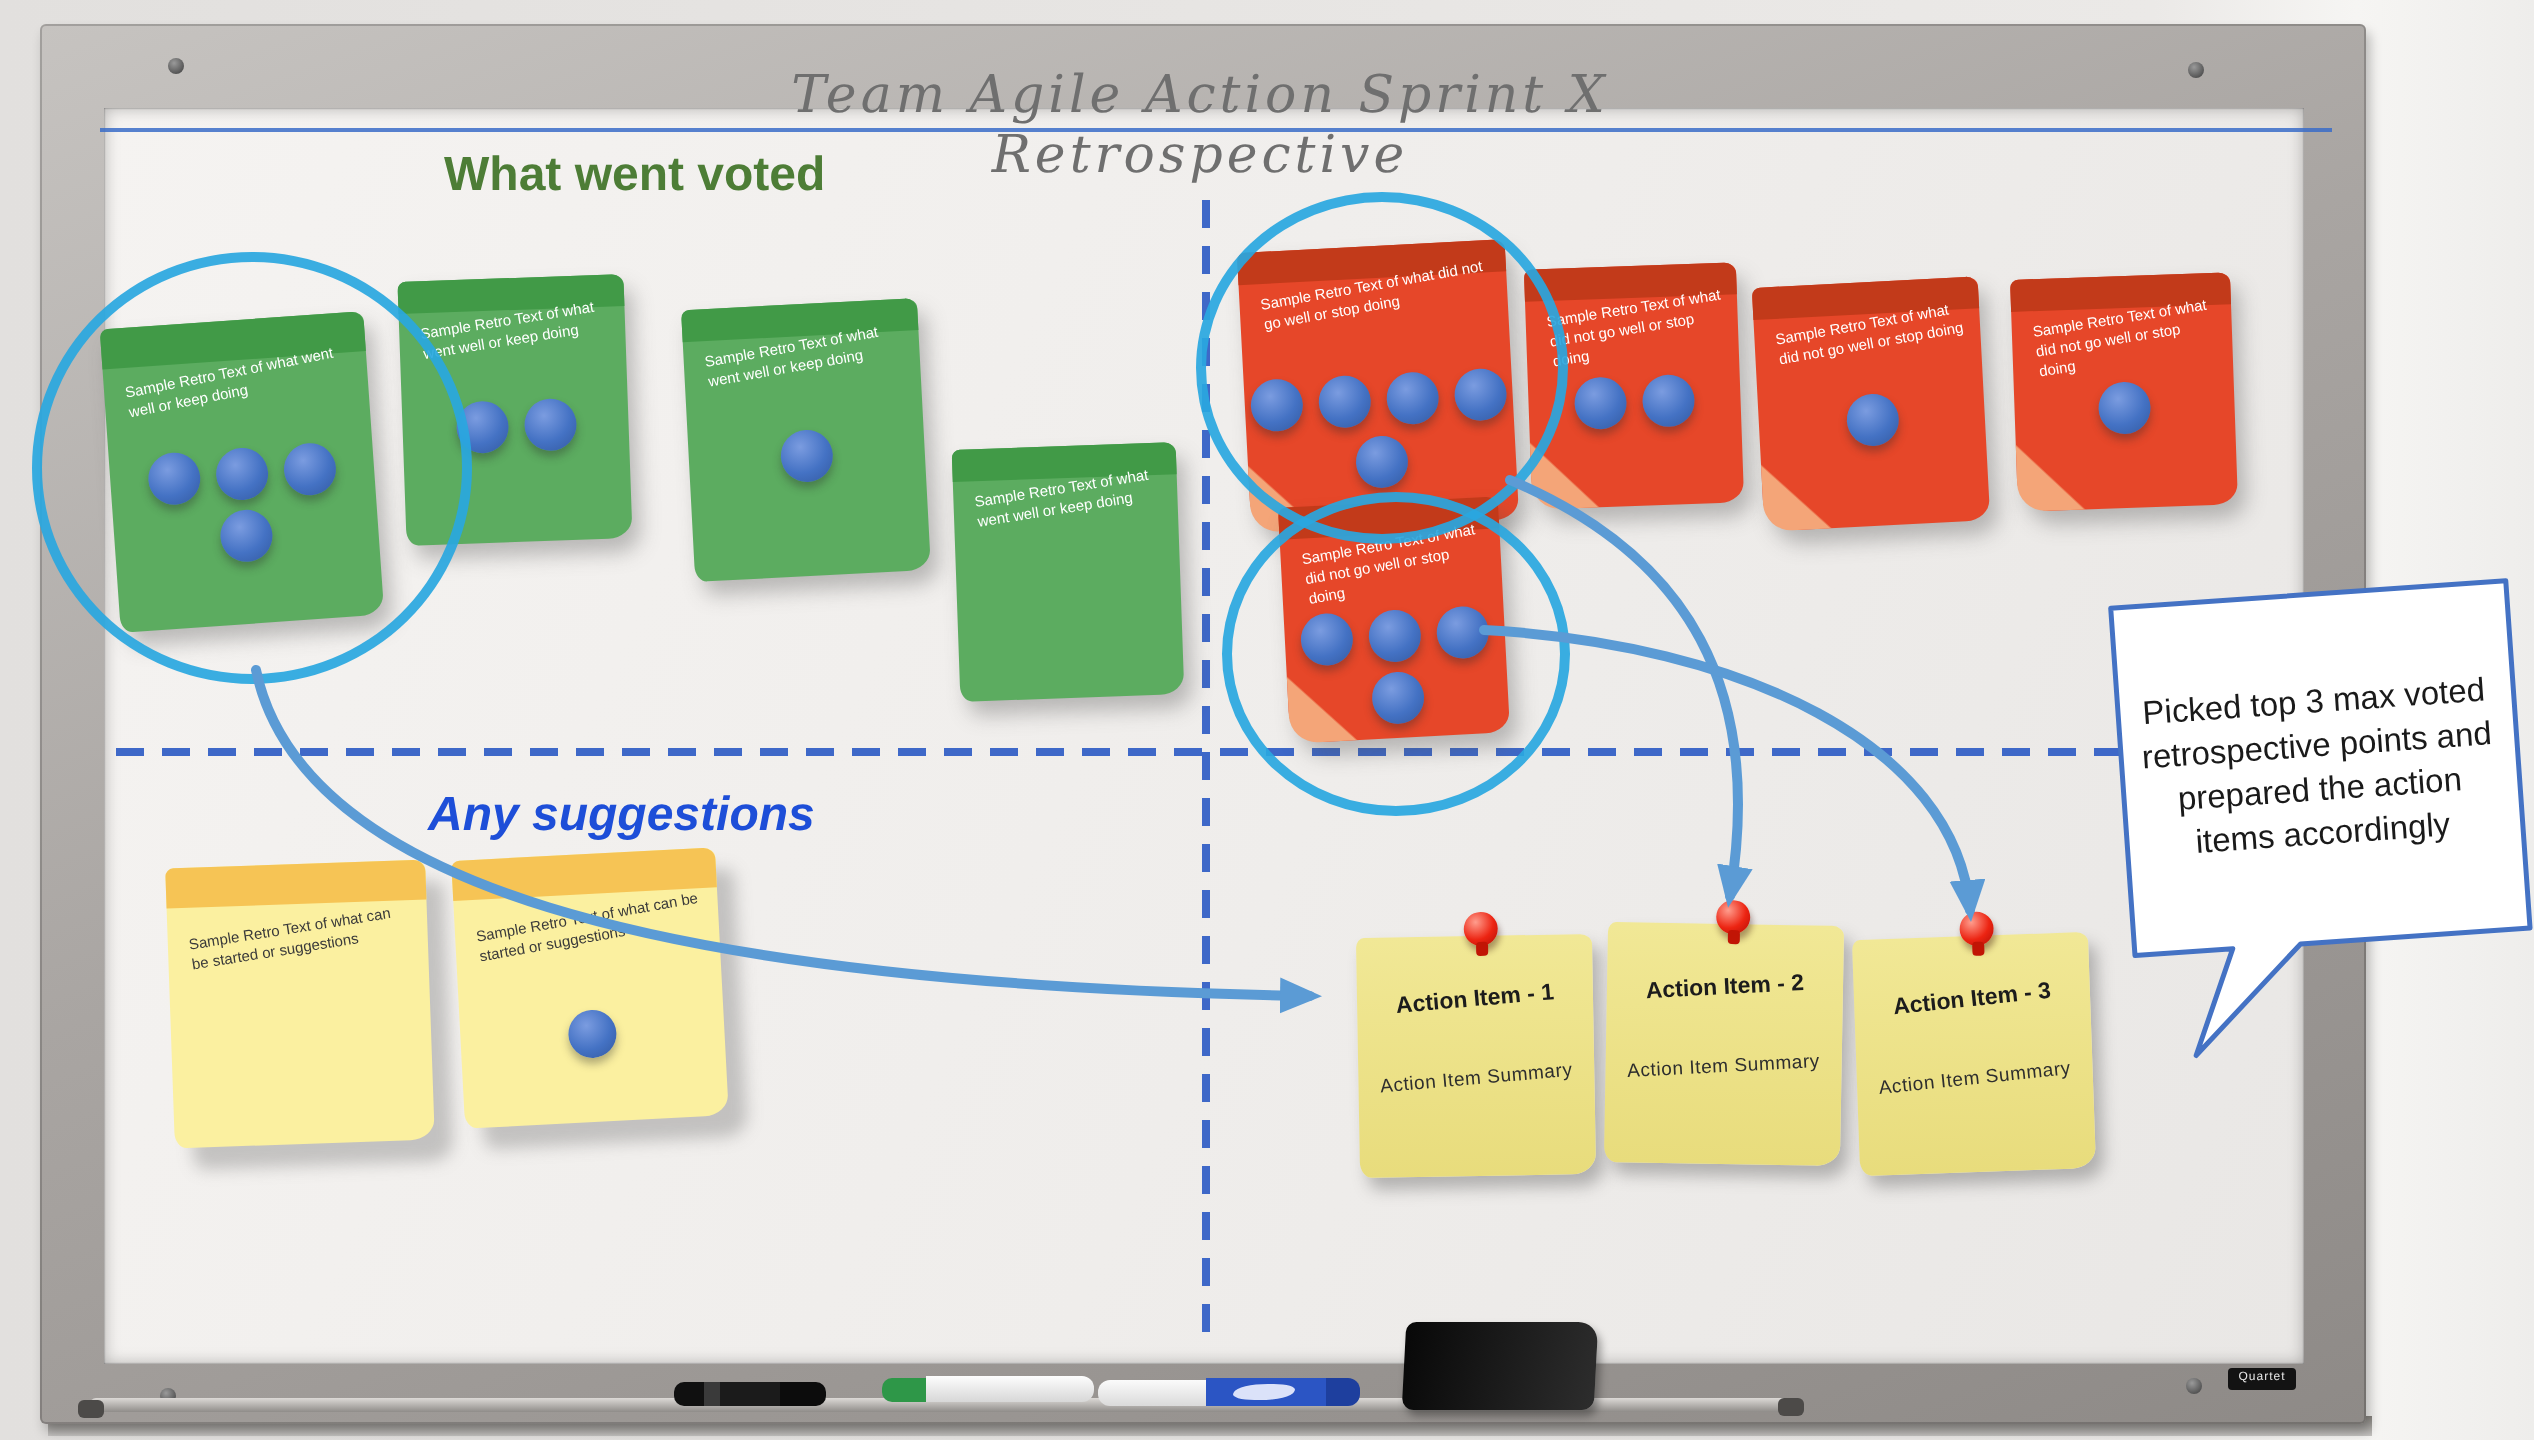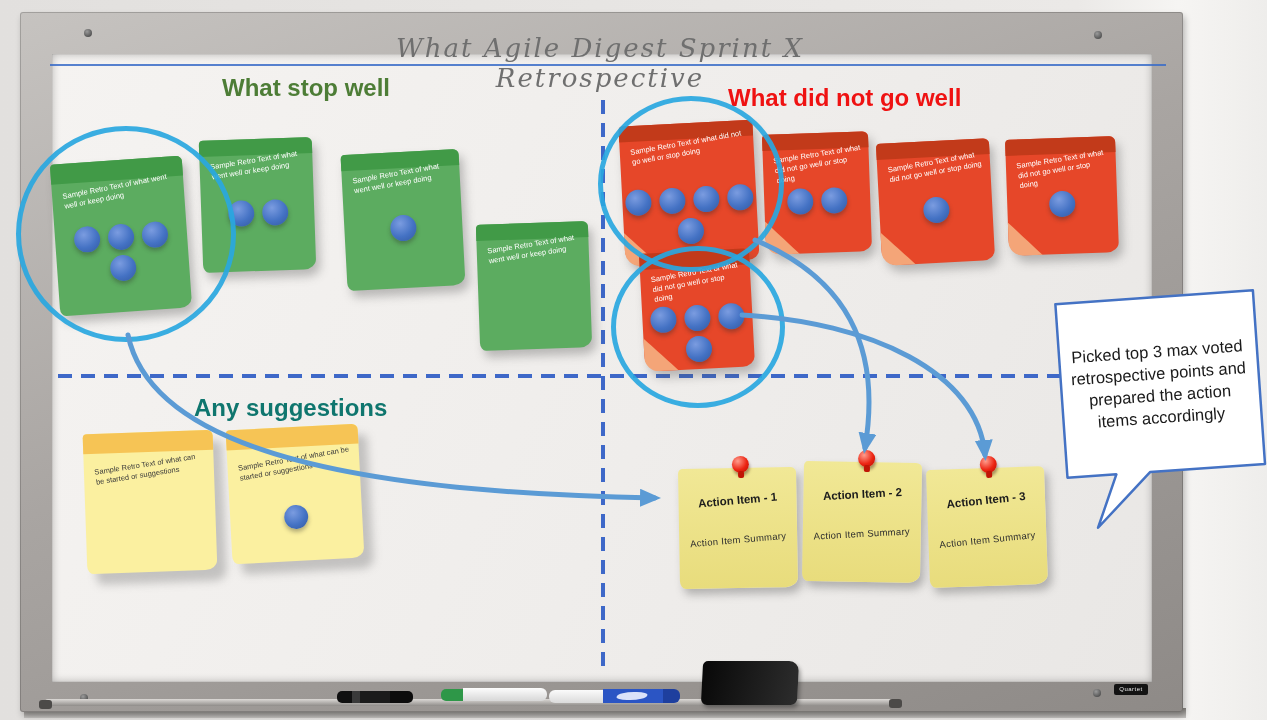--- a/index.html
+++ b/index.html
@@ -28,21 +28,21 @@
   
   .divider-v{left:601px;top:100px;width:4px;height:572px;
      background:repeating-linear-gradient(to bottom,#3e68c8 0 14px,rgba(0,0,0,0) 14px 23px);}
   .divider-h{left:58px;top:374px;width:1004px;height:4px;
      background:repeating-linear-gradient(to right,#3e68c8 0 14px,rgba(0,0,0,0) 14px 23px);}
 
   
   .hdr{font-weight:bold;font-size:24px;white-space:nowrap;}
   .hdr-green{left:222px;top:74px;color:#4d7d36;}
   .hdr-red{left:728px;top:84px;color:#ef1212;}
-  .hdr-orange{left:194px;top:394px;color:#0f766e;}
+  .hdr-orange{left:214px;top:394px;color:#1d4ed8;font-style:italic;}
   .hdr-action{left:750px;top:384px;color:#161616;font-size:46px;font-weight:600;
               text-shadow:1px 1px 1px rgba(0,0,0,.25);}
 
   
   .note{position:absolute;box-shadow:4px 7px 10px rgba(80,80,80,.35);
         border-radius:4px 6px 12px 6px / 5px 5px 10px 8px;}
   .strip{position:absolute;left:0;top:0;right:0;height:16px;border-radius:4px 6px 0 0;}
   .ntext{position:absolute;left:10px;right:8px;top:22px;font-size:7.5px;line-height:1.3;
          transform:rotate(-7deg);transform-origin:left top;}
   .note.green{background:#5cac60;}  .note.green .strip{background:#419a47;}
@@ -135,28 +135,27 @@
 <div class="stage">
   <div class="abs wall"></div>
   <div class="abs board-shadow"></div>
   <div class="abs frame"></div>
   <div class="abs surface"></div>
   <div class="abs screw s-tl"></div>
   <div class="abs screw s-tr"></div>
   <div class="abs screw s-bl"></div>
   <div class="abs screw s-br"></div>
 
-  <div class="abs board-title">What Agile Digest Sprint X Retrospective</div>
+  <div class="abs board-title">Team Agile Action Sprint X Retrospective</div>
   <div class="abs title-underline"></div>
 
   <div class="abs divider-v"></div>
   <div class="abs divider-h"></div>
 
-  <div class="abs hdr hdr-green">What stop well</div>
-  <div class="abs hdr hdr-red">What did not go well</div>
+  <div class="abs hdr hdr-green">What went voted</div>
   <div class="abs hdr hdr-orange">Any suggestions</div>
 
   <div class="note green n-g1">
     <div class="strip"></div>
     <div class="ntext">Sample Retro Text of what went well or keep doing</div>
     <div class="dots">
         <span class="dot"></span>
         <span class="dot"></span>
         <span class="dot"></span>
         <span class="dot"></span>

